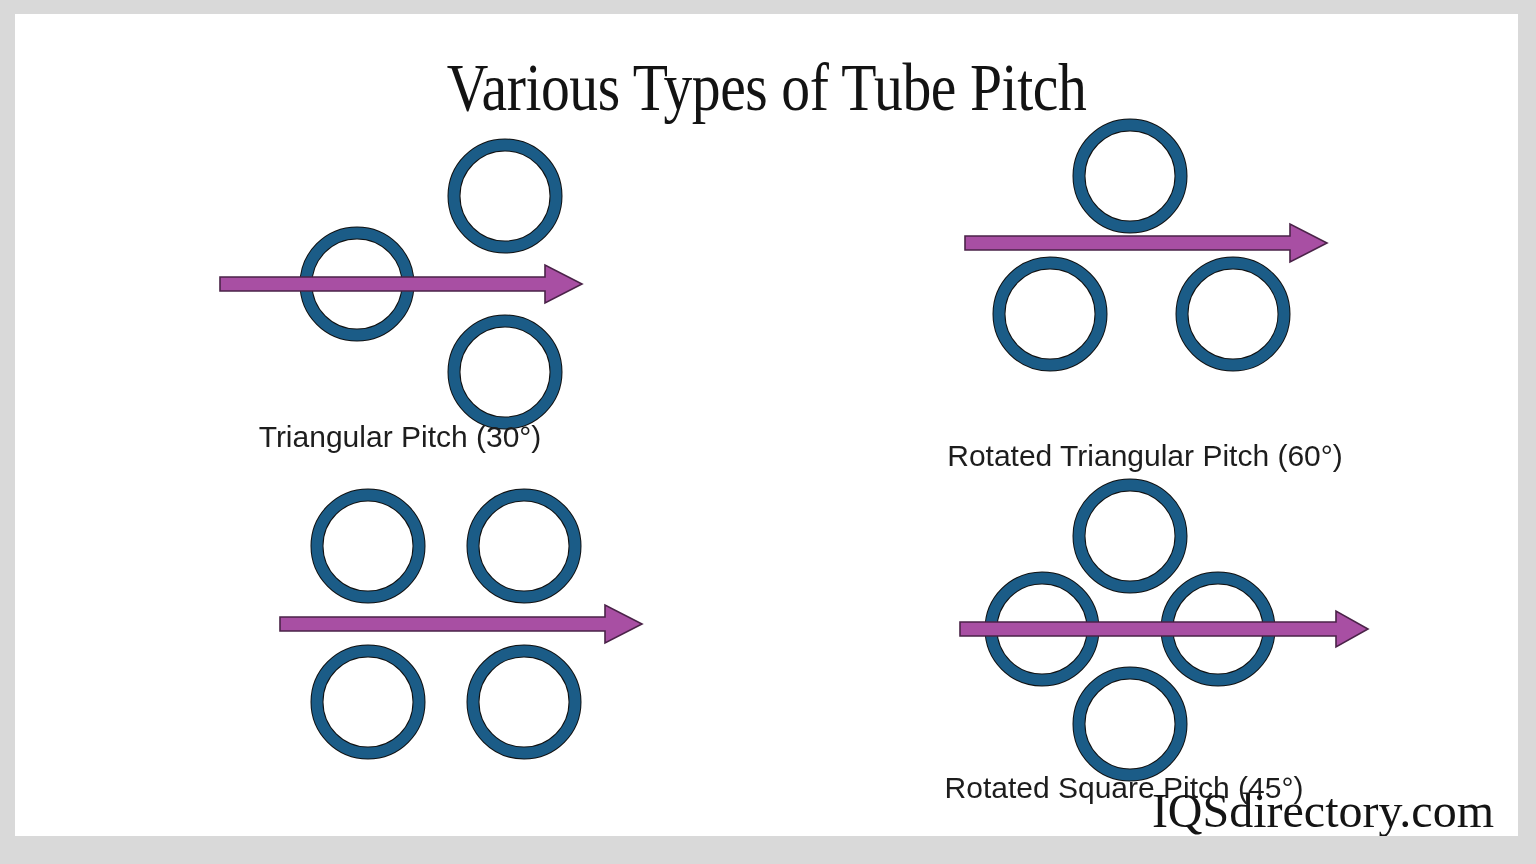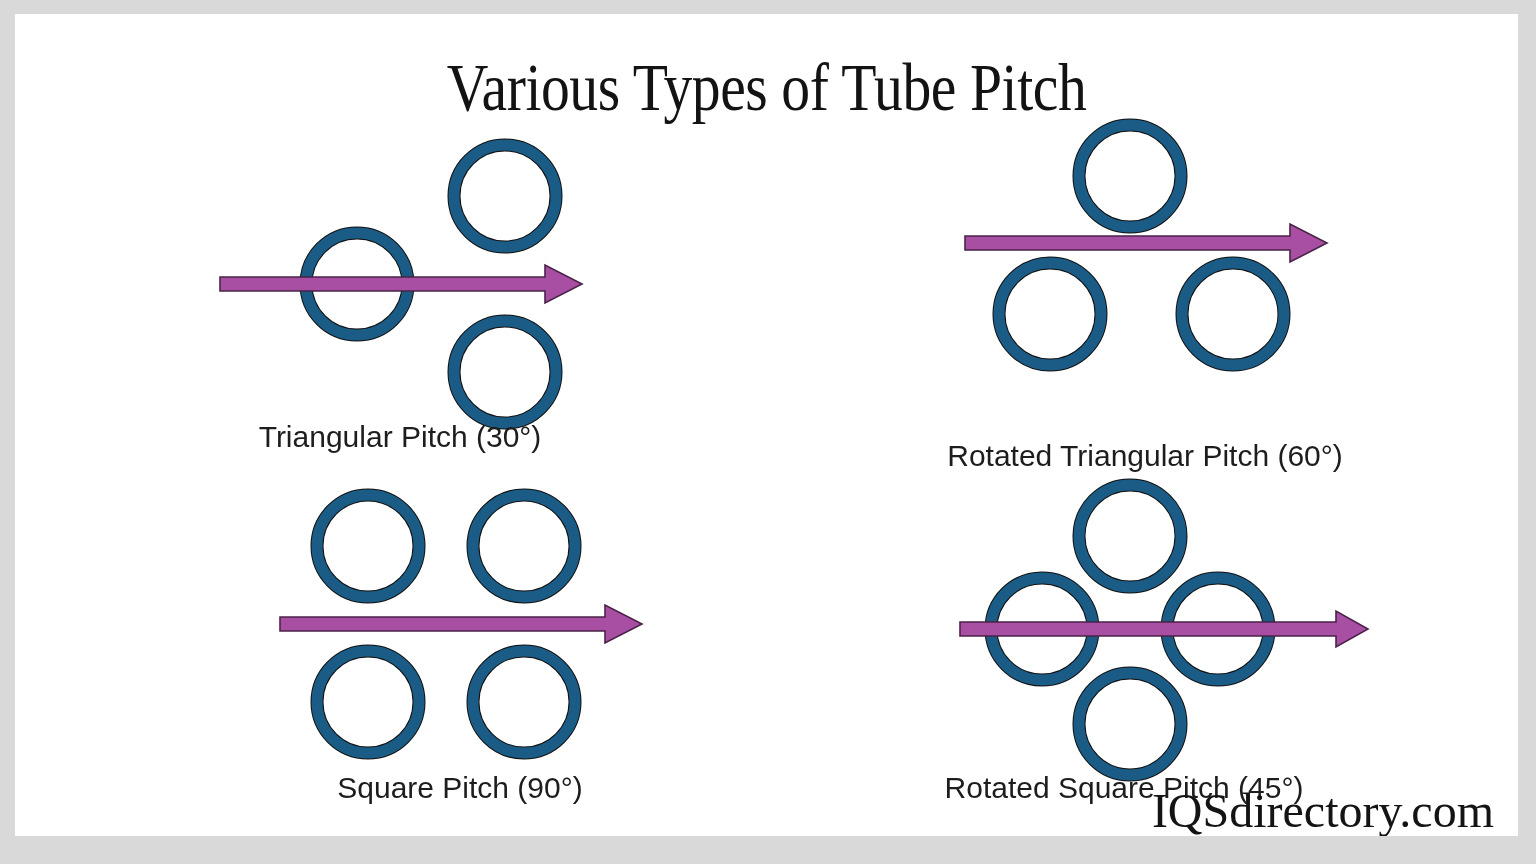--- a/index.html
+++ b/index.html
@@ -123,21 +123,20 @@
         <circle cx="264" cy="72" r="51" fill="none" stroke="#1b5c87" stroke-width="11"></circle>
         <circle cx="108" cy="228" r="51" fill="none" stroke="#111111" stroke-width="13"></circle>
         <circle cx="108" cy="228" r="51" fill="none" stroke="#1b5c87" stroke-width="11"></circle>
         <circle cx="264" cy="228" r="51" fill="none" stroke="#111111" stroke-width="13"></circle>
         <circle cx="264" cy="228" r="51" fill="none" stroke="#1b5c87" stroke-width="11"></circle>
         <g>
           <path d="M 20 143 L 345 143 L 345 131 L 382 150 L 345 169 L 345 157 L 20 157 Z" fill="#a84fa3" stroke="#4a2348" stroke-width="1.6" stroke-linejoin="miter"></path>
         </g>
       </svg>
     </div>
-    <div class="caption" style="left:245px; top:756px; width:400px;">Square Pitch (90°)</div>
 
     <div class="panel" style="left:925px; top:460px; width:440px; height:310px;">
       <svg width="440" height="310" viewBox="0 0 440 310">
         <circle cx="190" cy="62" r="51" fill="none" stroke="#111111" stroke-width="13"></circle>
         <circle cx="190" cy="62" r="51" fill="none" stroke="#1b5c87" stroke-width="11"></circle>
         <circle cx="102" cy="155" r="51" fill="none" stroke="#111111" stroke-width="13"></circle>
         <circle cx="102" cy="155" r="51" fill="none" stroke="#1b5c87" stroke-width="11"></circle>
         <circle cx="278" cy="155" r="51" fill="none" stroke="#111111" stroke-width="13"></circle>
         <circle cx="278" cy="155" r="51" fill="none" stroke="#1b5c87" stroke-width="11"></circle>
         <circle cx="190" cy="250" r="51" fill="none" stroke="#111111" stroke-width="13"></circle>

